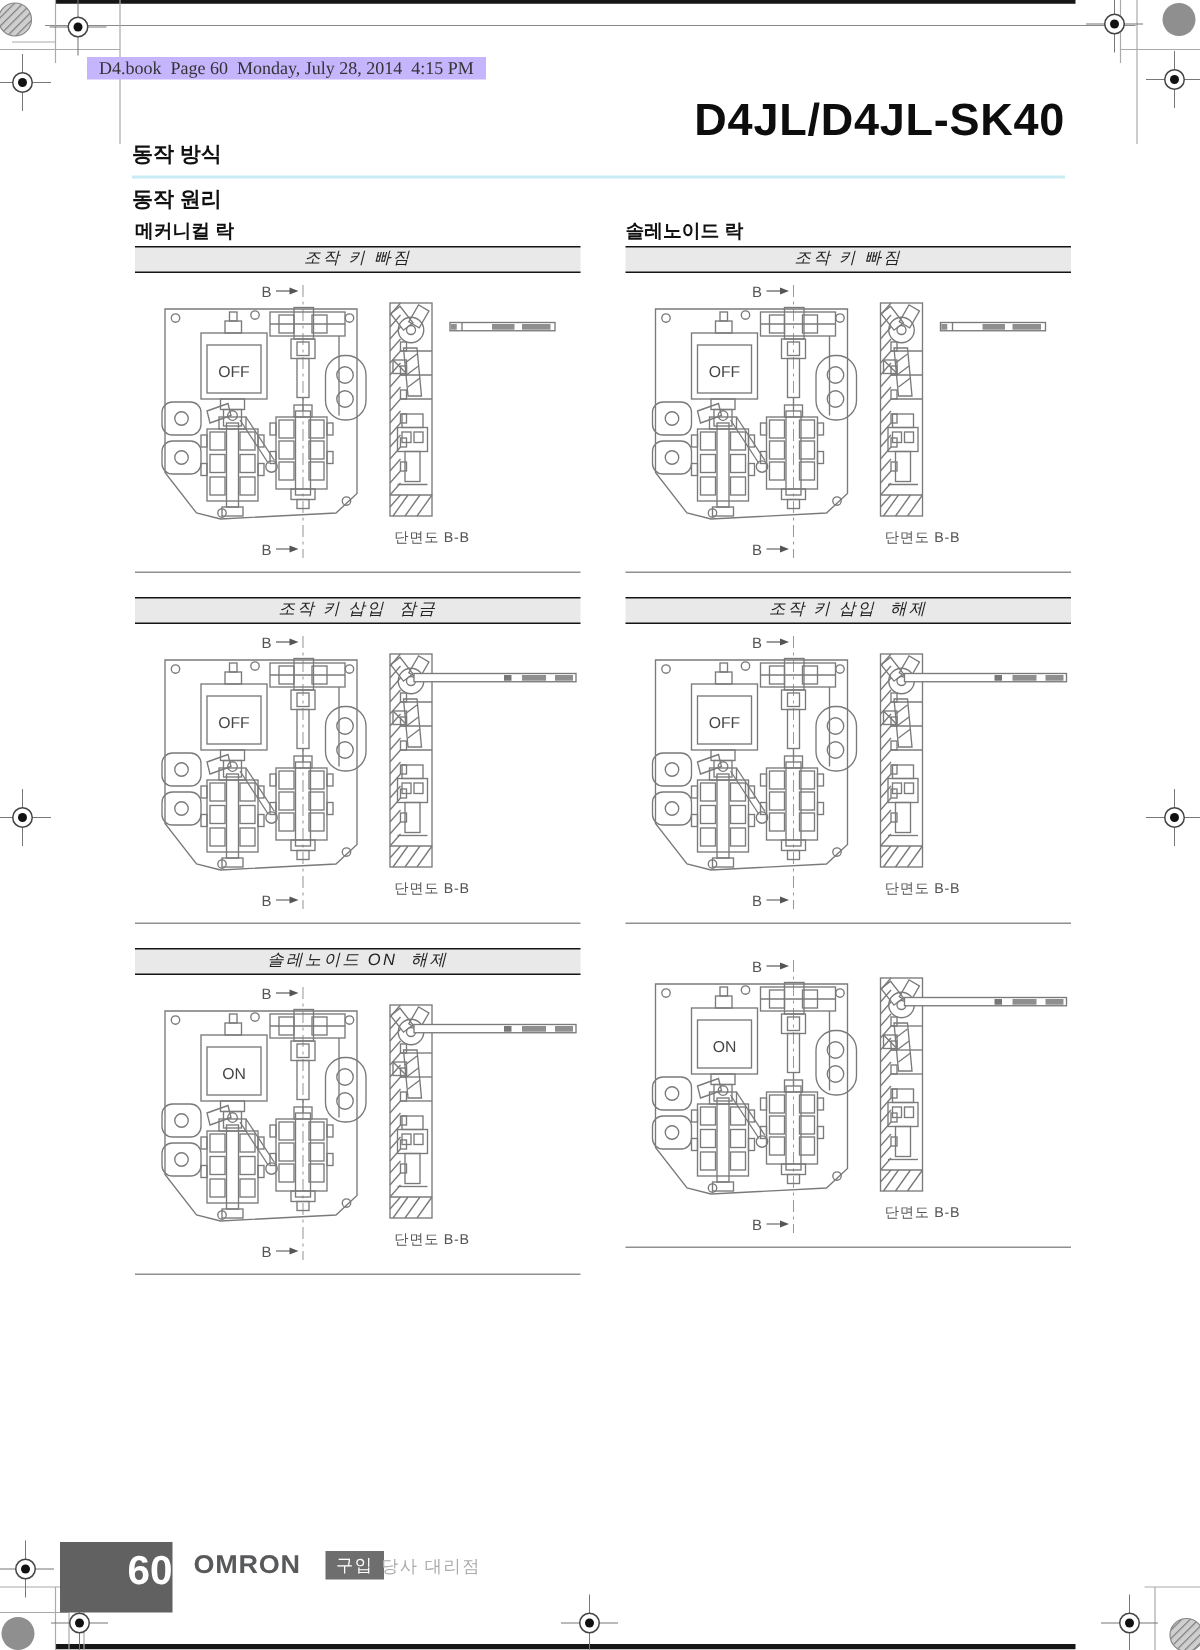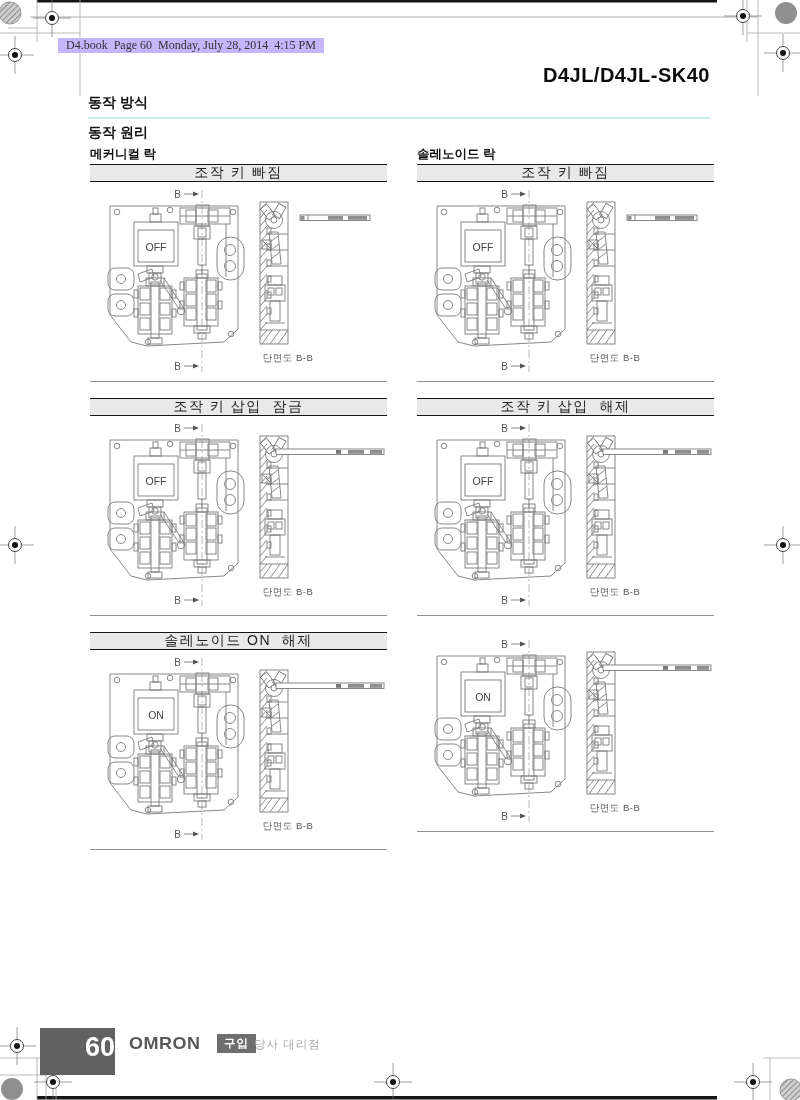--- a/index.html
+++ b/index.html
@@ -11,21 +11,21 @@
   .printmarks { position:absolute; left:0; top:0; z-index:1; }
   .stamp {
     position:absolute; left:58px; top:11px; z-index:3;
     background:#c4b5fd; padding:0 8px;
     font-family:"Liberation Serif", serif; font-size:12px; color:#333;
     white-space:pre;
     margin-top:27px;
   }
   .title {
     position:absolute; top:64px; right:90px; z-index:3;
-    font-size:20px; font-weight:bold; color:#0d0d0d; letter-spacing:.5px;
+    font-size:30px; font-weight:bold; color:#0d0d0d; letter-spacing:.5px;
   }
   .heading {
     position:absolute; left:88px; top:94px; width:622px; z-index:3;
     font-size:14px; font-weight:bold; color:#111;
     padding-bottom:5px; border-bottom:2.5px solid var(--accent-cyan);
   }
   .subheading {
     position:absolute; left:88px; top:124px; z-index:3;
     font-size:14px; font-weight:bold;
   }
@@ -33,39 +33,39 @@
     position:absolute; left:90px; top:146px; width:624px; z-index:3;
     display:flex; gap:30px;
   }
   .col { width:297px; }
   .col-label { font-size:12.5px; font-weight:bold; height:15px; margin-bottom:3px; }
   .panel { margin-bottom:16px; }
   .panel-header {
     height:18px; line-height:14px;
     background:var(--header-fill);
     border-top:1.6px solid #151515; border-bottom:1.6px solid #151515;
-    text-align:center; font-size:14px; color:#222;
-    letter-spacing:1.5px; white-space:pre;
+    text-align:center; font-size:11px; color:#222;
+    letter-spacing:1.5px; white-space:pre;font-style:italic;
   }
   .panel-body { height:200px; border-bottom:1px solid #909090; position:relative; }
   .panel-body svg { display:block; }
   .pagenum {
     position:absolute; left:40px; top:1028px; width:75px; height:47px; z-index:3;
     background:var(--footer-box); color:#fff;
     font-size:27px; font-weight:bold; text-align:right; line-height:38px;
   }
   .omron {
     position:absolute; left:129px; top:1033px; z-index:3;
     font-size:18px; font-weight:bold; color:var(--brand-gray);
     letter-spacing:.5px; transform:scaleY(.95);
   }
   .badge {
     position:absolute; left:217px; top:1034px; z-index:3;
     background:var(--badge-bg); color:#fff;
-    font-size:11.5px; font-weight:bold; padding:2px 7px; letter-spacing:1px;
+    font-size:11.5px; font-weight:normal; padding:2px 7px; letter-spacing:1px;
   }
   .badge-caption {
     position:absolute; left:254px; top:1037px; z-index:3;
     font-size:11.5px; color:var(--caption-gray); letter-spacing:1px;
   }
 </style>
 </head>
 <body>
 
 <svg class="printmarks" width="800" height="1100" viewBox="0 0 800 1100">

